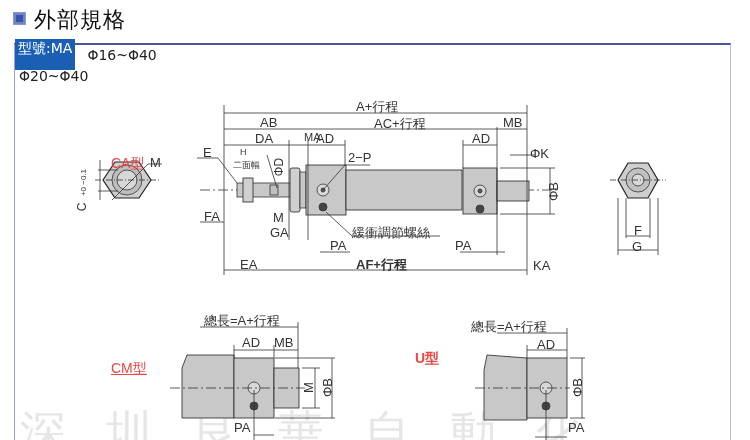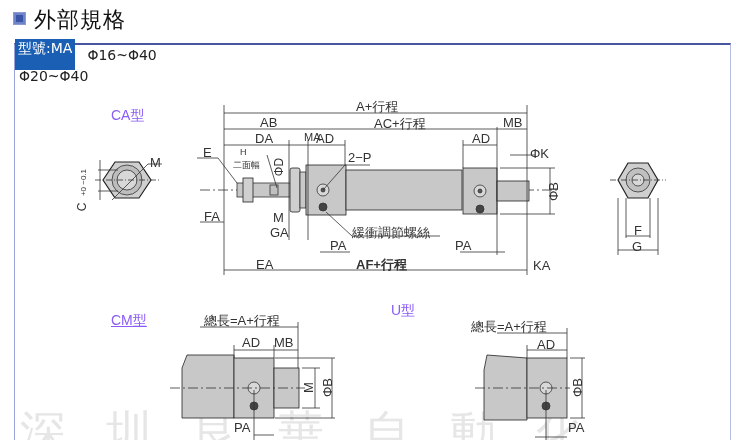--- a/index.html
+++ b/index.html
@@ -4,21 +4,21 @@
 <style>
   html,body{margin:0;padding:0;background:#fff;}
   body{width:750px;height:440px;position:relative;overflow:hidden;font-family:"DejaVu Sans",sans-serif;color:#222;}
   .title-icon{position:absolute;left:13px;top:12px;width:13px;height:13px;background:#3b55a6;border:1px solid #8a9ad0;box-sizing:border-box;box-shadow:inset 0 0 0 2px #6f83c9;}
   .title{position:absolute;left:34px;top:5px;font-size:22px;color:#111;letter-spacing:1px;}
   .frame{position:absolute;left:14px;top:43px;width:715px;height:410px;border-top:2px solid #4a55a0;border-left:1px solid #9aa3d8;border-right:1px solid #b7bde4;}
   .model-row{position:absolute;left:15px;height:19px;display:flex;align-items:center;}
   .model-tag{background:#1a5fb4;color:#fff;font-size:14px;padding:0 3px;height:31px;line-height:19px;}
   .model-range{font-size:14px;margin-left:8px;color:#222;}
   .label{position:absolute;font-family:"Liberation Sans",sans-serif;font-size:13px;color:#333;white-space:nowrap;}
-  .sub{position:absolute;font-family:"Liberation Sans",sans-serif;font-size:14px;color:#8b5cf6;}
+  .sub{position:absolute;font-family:"Liberation Sans",sans-serif;font-size:14px;color:#ef4444;margin-top:48px;}
   svg{position:absolute;left:0;top:0;}
   .wm{position:absolute;font-size:46px;color:#e6e6e6;top:402px;letter-spacing:40px;}
 </style>
 </head>
 <body>
 
 <div class="title-icon"></div>
 <div class="title">外部規格</div>
 <div class="frame"></div>
 
@@ -144,21 +144,21 @@
     <line x1="570" y1="358" x2="585" y2="358"></line>
     <line x1="570" y1="418" x2="585" y2="418"></line>
     <line x1="582" y1="358" x2="582" y2="418"></line>
     <line x1="546" y1="390" x2="546" y2="440"></line>
     <line x1="535" y1="437" x2="567" y2="437"></line>
   </g>
 </svg>
 
 <div class="sub" style="left:111px;top:107px;">CA型</div>
 <div class="sub" style="left:111px;top:312px;text-decoration:underline;">CM型</div>
-<div class="sub" style="left:391px;top:302px;">U型</div>
+<div class="sub" style="left:415px;top:302px;font-weight:bold;">U型</div>
 
 <div class="label" style="left:356px;top:98px;">A+行程</div>
 <div class="label" style="left:260px;top:115px;">AB</div>
 <div class="label" style="left:374px;top:115px;">AC+行程</div>
 <div class="label" style="left:503px;top:115px;">MB</div>
 <div class="label" style="left:247px;top:131px;margin-left:8px;">DA</div>
 <div class="label" style="left:291px;top:131px;font-size:11px;padding-left:13px;">MA</div>
 <div class="label" style="left:316px;top:131px;">AD</div>
 <div class="label" style="left:472px;top:131px;">AD</div>
 <div class="label" style="left:203px;top:145px;">E</div>
@@ -167,21 +167,21 @@
 <div class="label" style="left:270px;top:160px;transform:rotate(-90deg);font-size:12px;">ΦD</div>
 <div class="label" style="left:348px;top:150px;">2−P</div>
 <div class="label" style="left:530px;top:146px;">ΦK</div>
 <div class="label" style="left:544px;top:184px;transform:rotate(-90deg);">ΦB</div>
 <div class="label" style="left:204px;top:209px;">FA</div>
 <div class="label" style="left:273px;top:210px;">M</div>
 <div class="label" style="left:270px;top:225px;">GA</div>
 <div class="label" style="left:352px;top:224px;">緩衝調節螺絲</div>
 <div class="label" style="left:330px;top:238px;">PA</div>
 <div class="label" style="left:455px;top:238px;">PA</div>
-<div class="label" style="left:240px;top:257px;margin-left:16px;">EA</div>
+<div class="label" style="left:240px;top:257px;">EA</div>
 <div class="label" style="left:356px;top:256px;font-weight:bold;">AF+行程</div>
 <div class="label" style="left:533px;top:258px;">KA</div>
 <div class="label" style="left:150px;top:155px;">M</div>
 <div class="label" style="left:78px;top:200px;transform:rotate(-90deg);font-size:12px;">C</div>
 <div class="label" style="left:70px;top:178px;transform:rotate(-90deg);font-size:8px;">+0 −0.1</div>
 <div class="label" style="left:634px;top:223px;">F</div>
 <div class="label" style="left:632px;top:239px;">G</div>
 
 <div class="label" style="left:204px;top:312px;">總長=A+行程</div>
 <div class="label" style="left:242px;top:335px;">AD</div>

